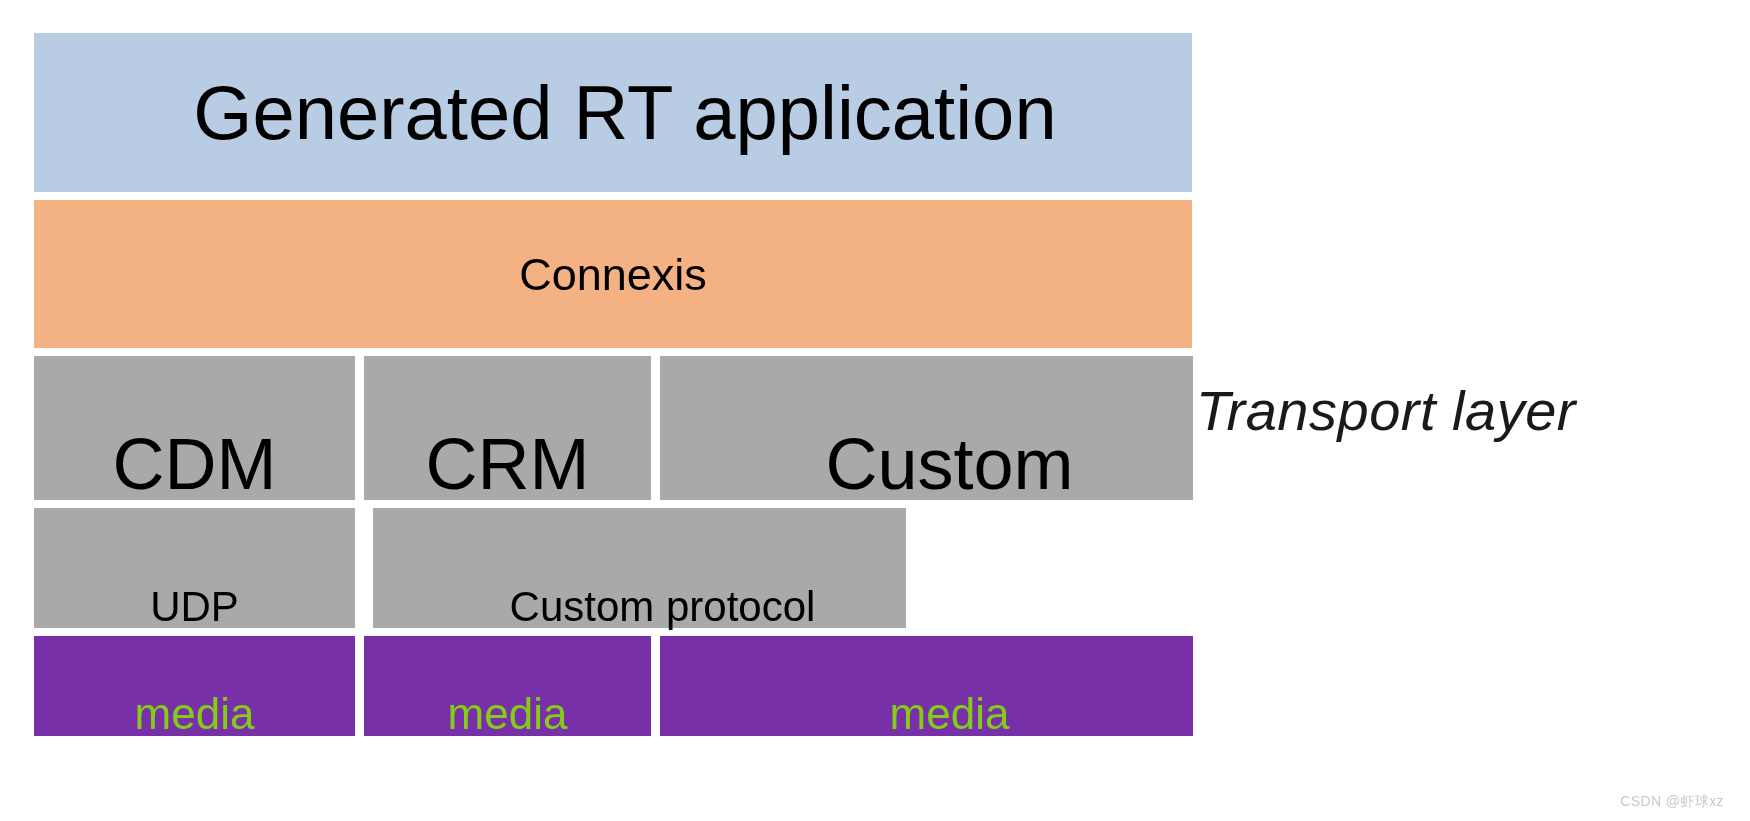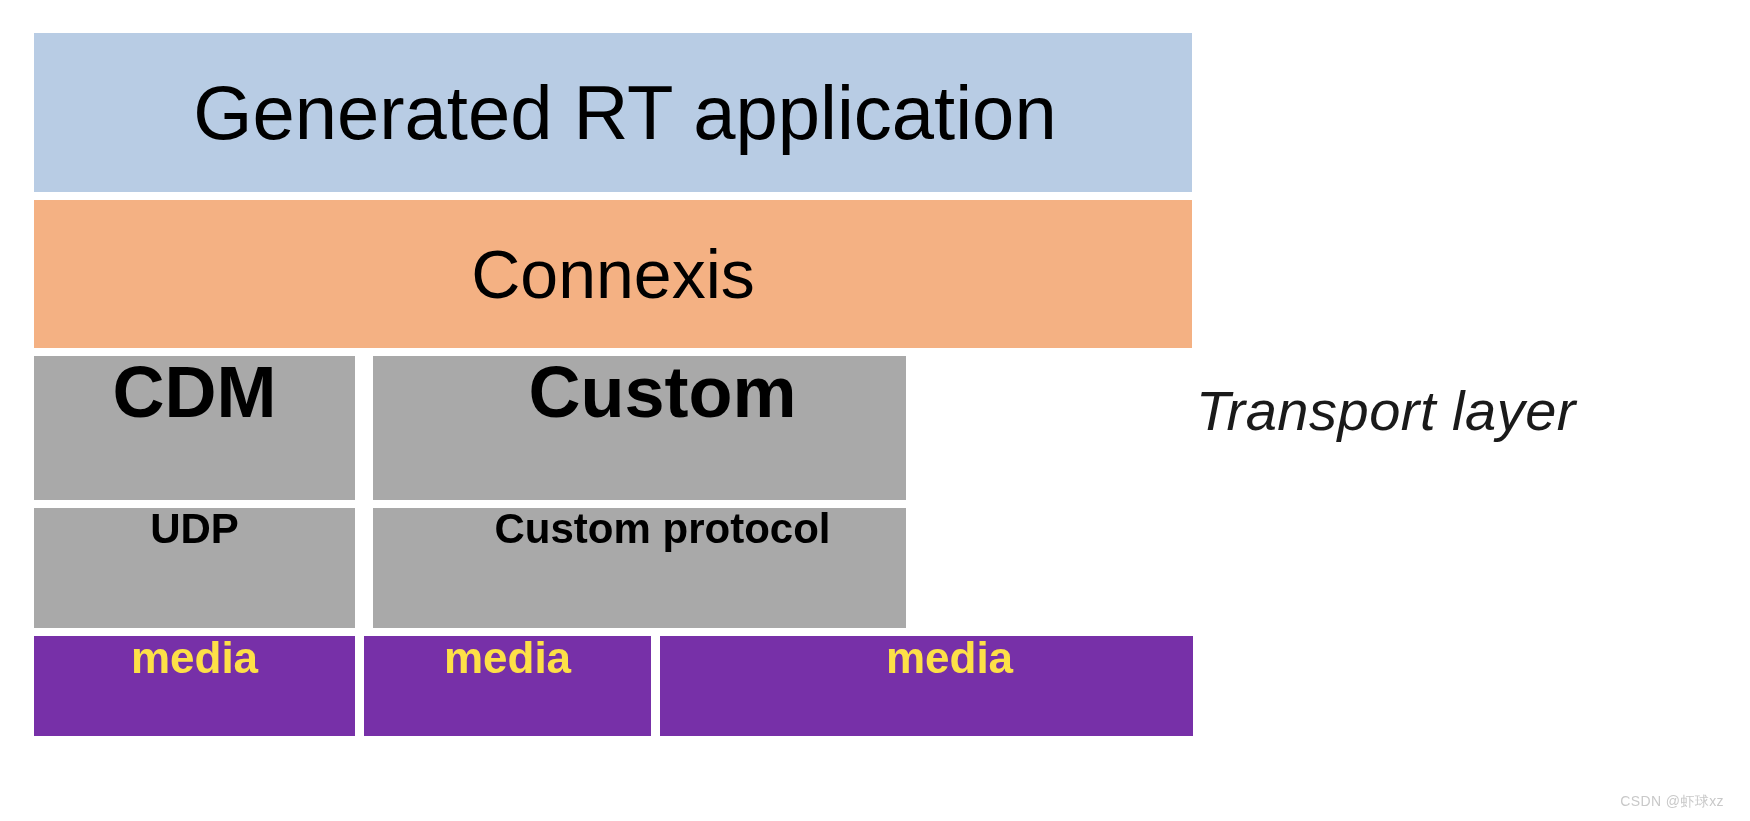--- a/index.html
+++ b/index.html
@@ -42,39 +42,38 @@
     padding-left: 24px;
   }
 
   
   .vgap { height: 8px; }
 
   
   .row-mid {
     height: 148px;
     background: #f4b183;
-    font-size: 68px;
+    font-size: 45px;
     font-weight: 400;
   }
 
   
   .cols {
     display: flex;
     align-items: stretch;
   }
   .cols .hgap { width: 9px; flex: 0 0 9px; }
 
   .cell {
     box-sizing: border-box;
     display: flex;
-    align-items: flex-start;
+    align-items: flex-end;
     justify-content: center;
     line-height: 1;
     white-space: nowrap;
-    font-weight: bold;
   }
   
   .col-1 { flex: 0 0 321px; }
   .col-2 { flex: 0 0 287px; }
   .col-3 { flex: 0 0 533px; padding-left: 46px; }
 
   .row-proto .cell {
     height: 144px;
     background: #a9a9a9;
     color: #000000;
@@ -84,21 +83,21 @@
   .row-transport .cell {
     height: 120px;
     background: #a9a9a9;
     color: #000000;
     font-size: 42px;
   }
 
   .row-media .cell {
     height: 100px;
     background: #7730a8;
-    color: #fde047;
+    color: #84cc16;
     font-size: 44px;
   }
 
   
   #annotation {
     position: absolute;
     left: 1196px;
     top: 378px;
     font-size: 56px;
     font-style: italic;
@@ -133,20 +132,23 @@
     <span>Connexis</span>
   </div>
 
   <div class="vgap"></div>
 
   <div class="cols row-proto">
     <div class="cell col-1">
       <span>CDM</span>
     </div>
     <div class="hgap"></div>
+    <div class="cell col-2">
+      <span>CRM</span>
+    </div>
     <div class="hgap"></div>
     <div class="cell col-3">
       <span>Custom</span>
     </div>
   </div>
 
   <div class="vgap"></div>
 
   <div class="cols row-transport">
     <div class="cell col-1">

